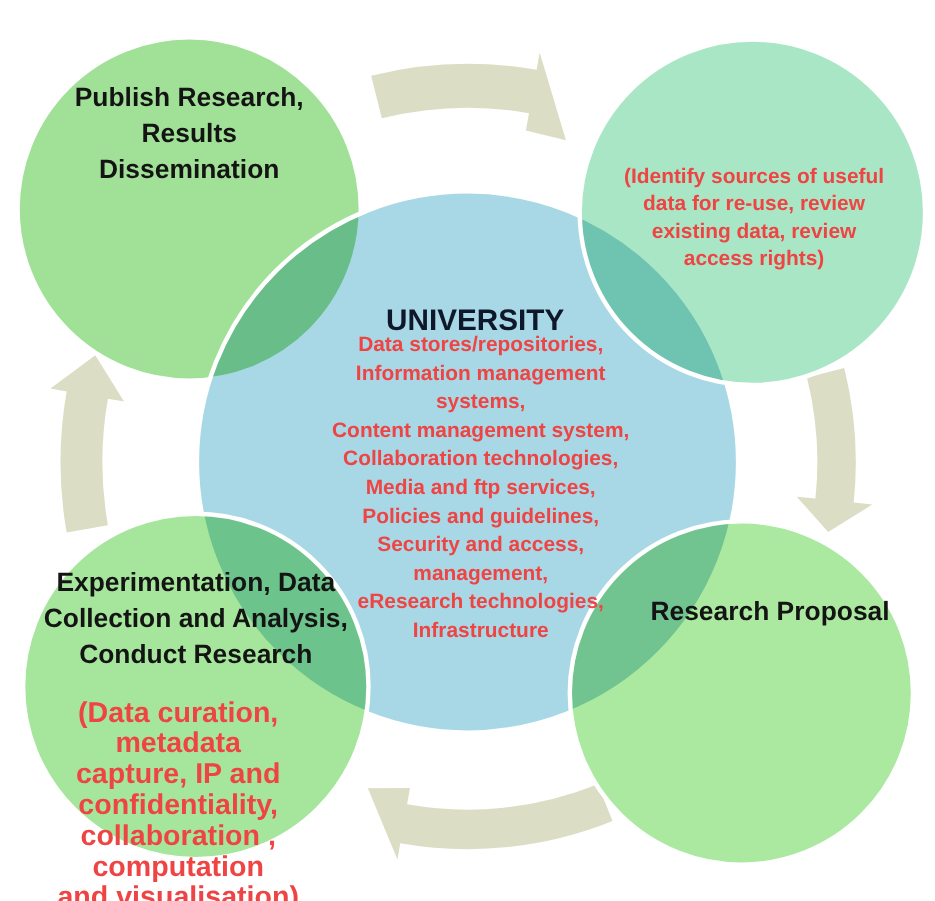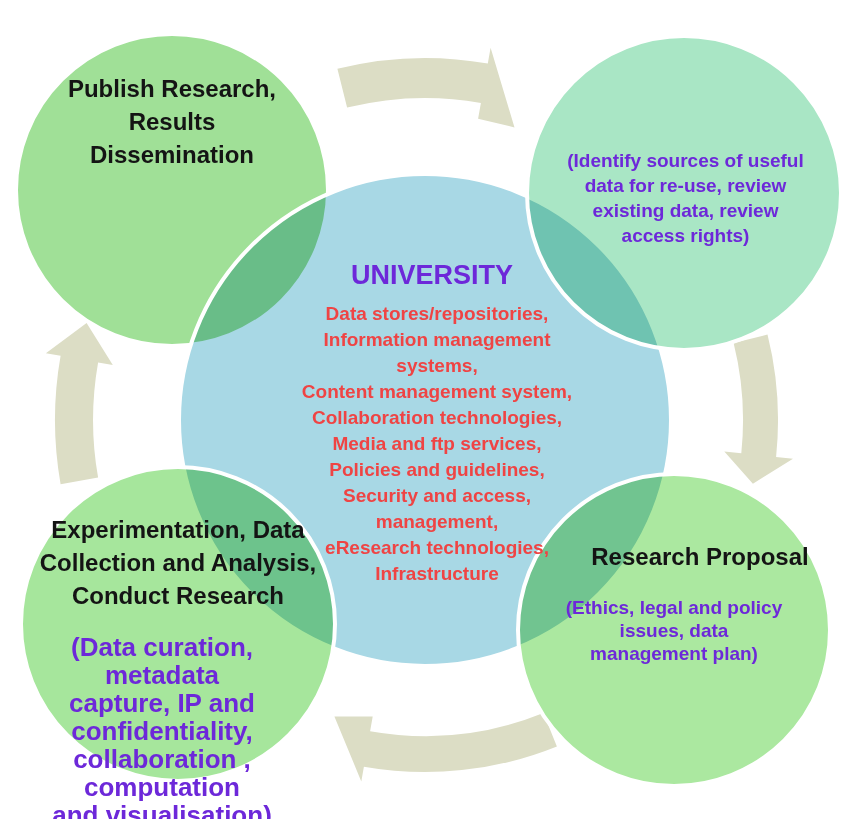--- a/index.html
+++ b/index.html
@@ -7,27 +7,27 @@
     position:relative; width:850px; height:819px; background:#ffffff;
     overflow:hidden; font-family:"Liberation Sans", sans-serif;padding-left:28px;
   }
   .stage svg { position:absolute; left:0; top:0; }
   .mult { mix-blend-mode:multiply; }
   .txt {
     position:absolute; text-align:center; white-space:pre-line;
     font-weight:bold; pointer-events:none;
   }
   .heading { color:#141414; }
-  .detail  { color:#6d28d9; }
+  .detail  { color:#ef4444; }
 
   .publish-heading    { left:22px;  top:72px;  width:300px; font-size:24px; line-height:33px; }
   .publish-detail     { left:27px;  top:191px; width:290px; font-size:19px; line-height:29px; }
   .idea-heading       { left:553px; top:93px;  width:270px; font-size:24px; line-height:33px; }
   .idea-detail        { left:528px; top:148px; width:315px; font-size:19px; line-height:25px; }
-  .university-heading { left:282px; top:258px; width:300px; font-size:27px; line-height:34px; color:#6d28d9; }
+  .university-heading { left:282px; top:274px; width:300px; font-size:27px; line-height:34px; color:#0f172a; }
   .university-list    { left:267px; top:301px; width:340px; font-size:19px; line-height:26px; color:#ef4444; }
   .experiment-heading { left:13px;  top:513px; width:330px; font-size:24px; line-height:33px;text-align:center; }
   .experiment-detail  { left:12px;  top:633px; width:300px; font-size:26px; line-height:28px; }
   .proposal-heading   { left:540px; top:540px; width:320px; font-size:24px; line-height:33px; }
   .proposal-detail    { left:534px; top:596px; width:280px; font-size:19px; line-height:23px; }
 </style>
 </head>
 <body>
 
 <div class="stage">
@@ -80,17 +80,14 @@
   <div class="txt heading experiment-heading">Experimentation, Data
 Collection and Analysis,
 Conduct Research</div>
   <div class="txt detail experiment-detail">(Data curation, metadata
 capture, IP and
 confidentiality,
 collaboration , computation
 and visualisation)</div>
 
   <div class="txt heading proposal-heading">Research Proposal</div>
-  <div class="txt detail proposal-detail">(Ethics, legal and policy
-issues, data
-management plan)</div>
 
 </div>
 
 </body></html>

